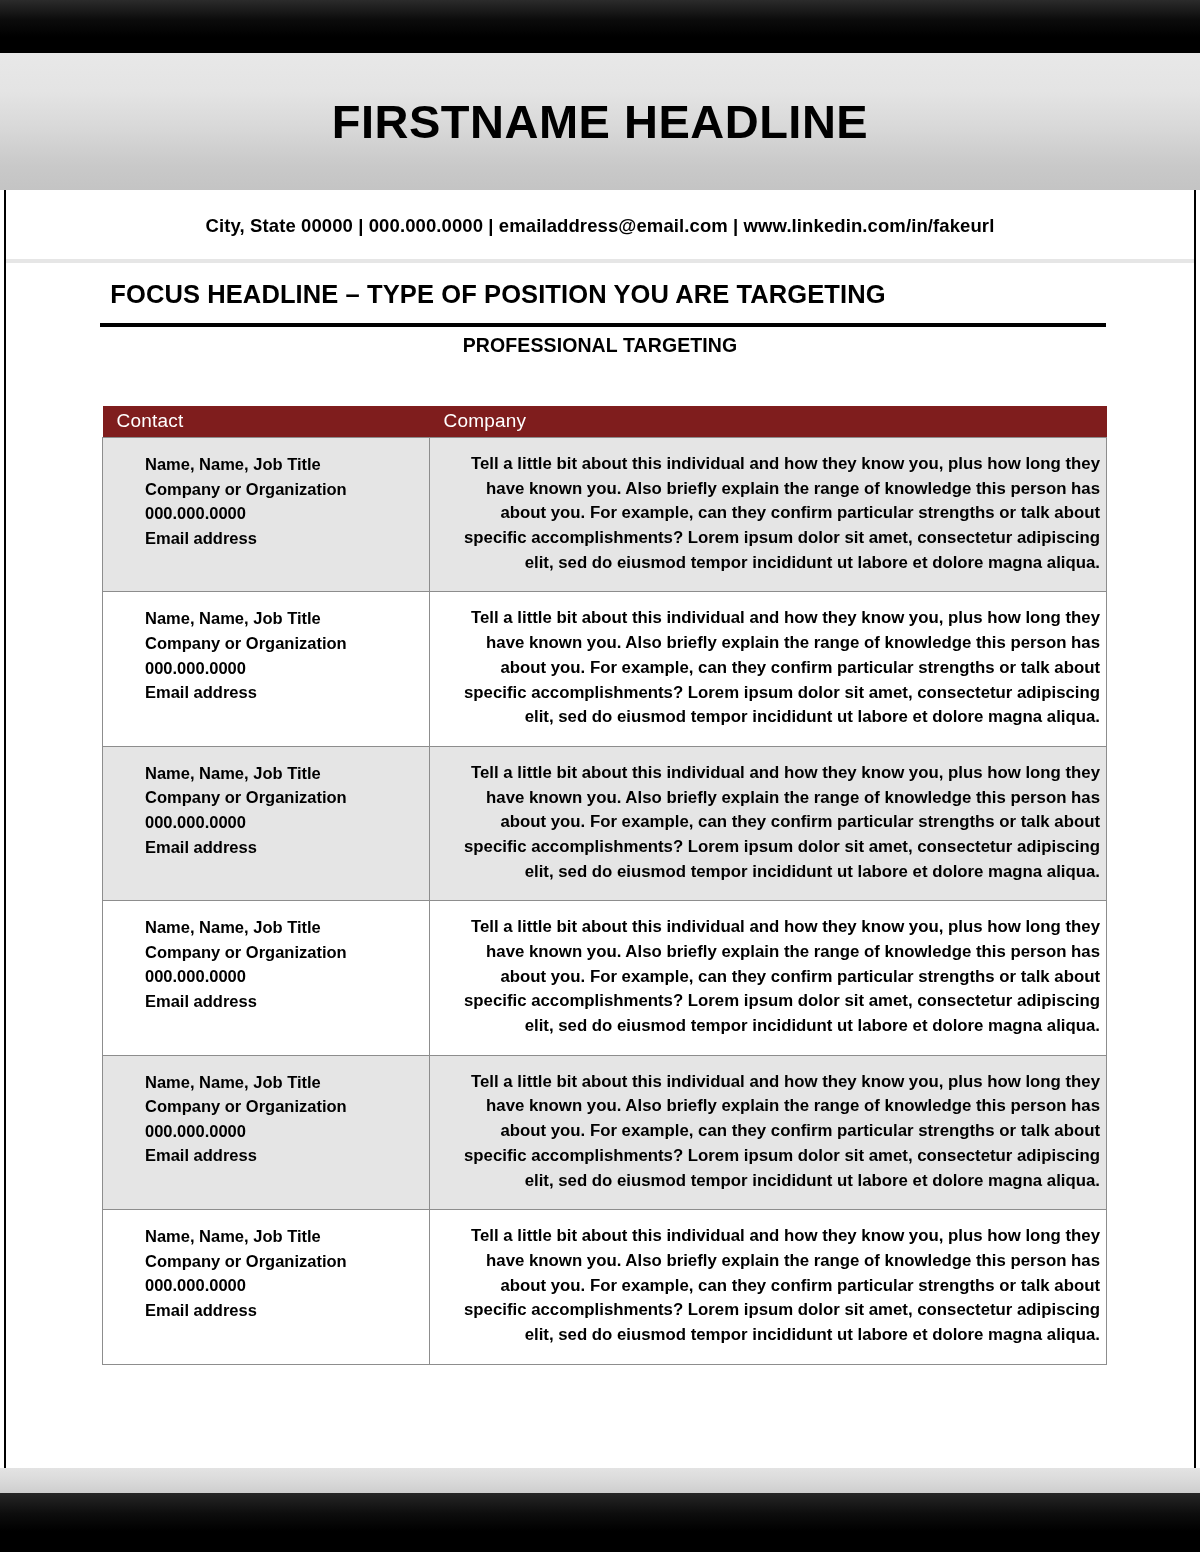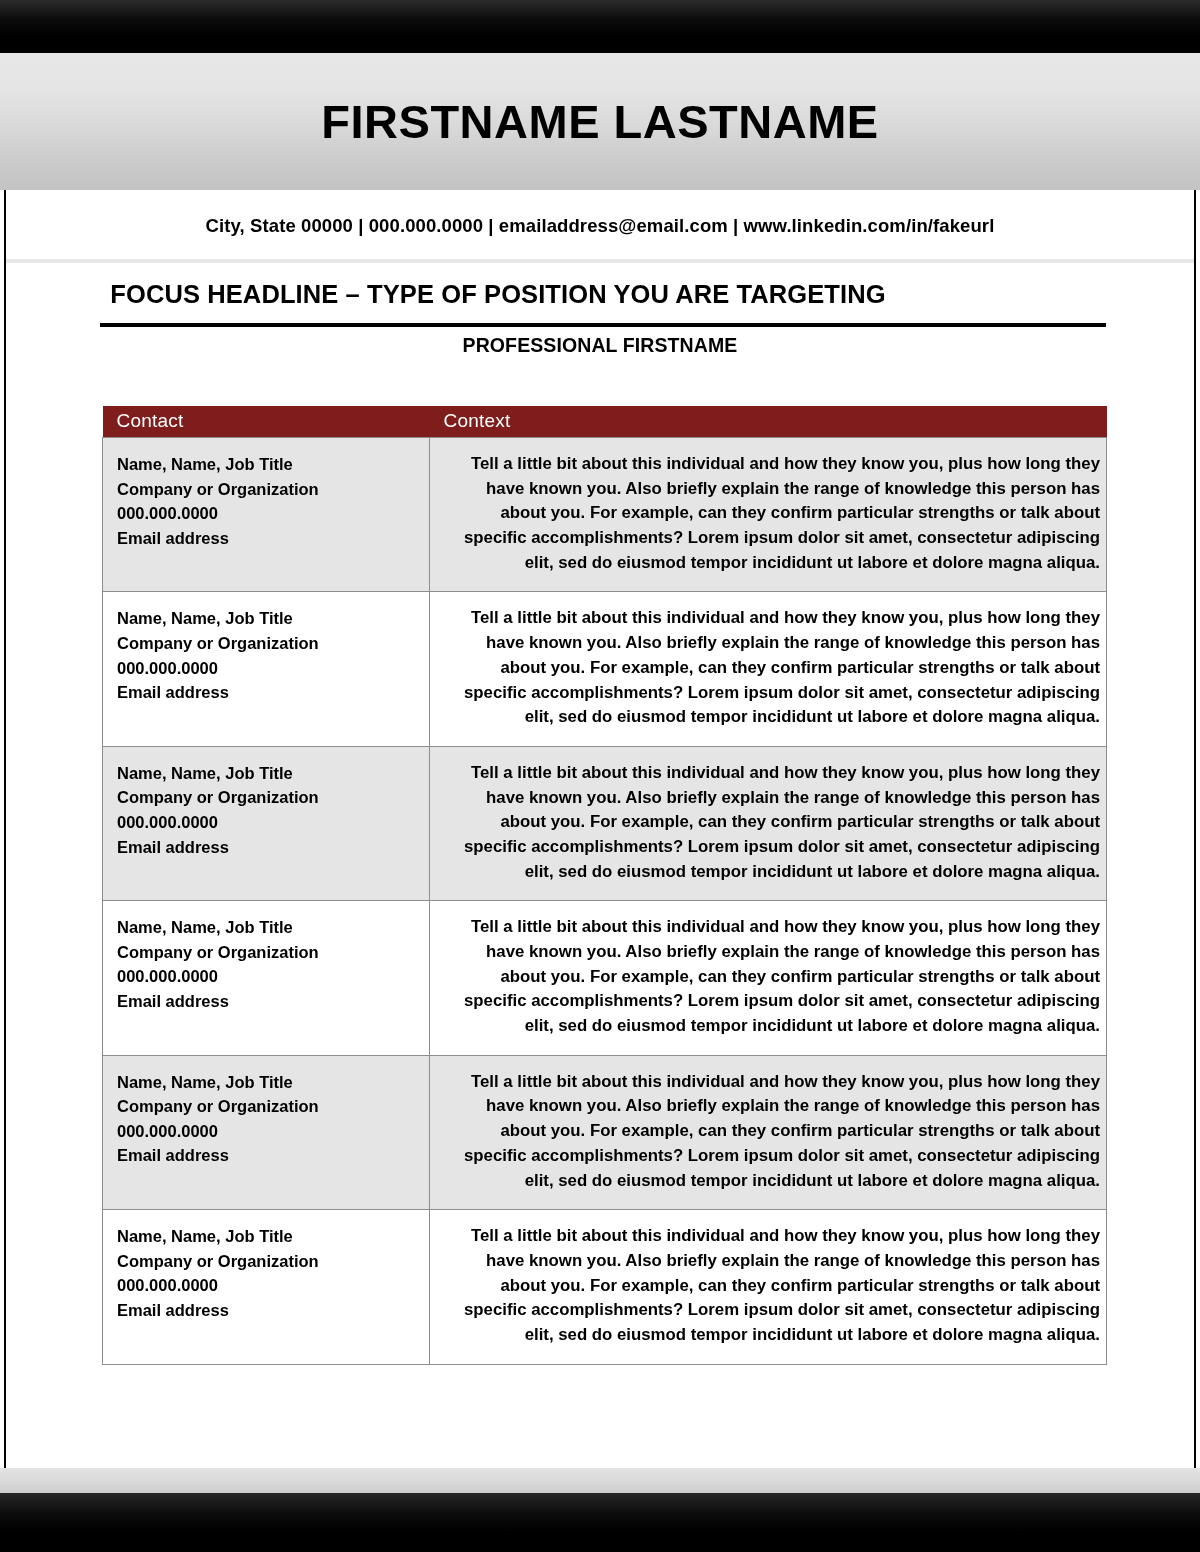--- a/index.html
+++ b/index.html
@@ -157,21 +157,21 @@
     color: #000000;
   }
   .ref-table tbody tr.shaded td { background: #e5e5e5; }
   .ref-table tbody tr.plain td  { background: #ffffff; }
 
   .contact-cell {
     font-size: 16.5px;
     font-weight: bold;
     line-height: 1.49;
   }
-  .contact-cell div { white-space: nowrap; }
+  .contact-cell div { white-space: nowrap; margin-left: 28px; }
 
   .context-cell {
     font-size: 16.8px;
     font-weight: bold;
     line-height: 1.47;
     text-align: right;
     padding-left: 17px !important;
     padding-right: 6px !important;
   }
 
@@ -194,44 +194,44 @@
   }
 </style>
 </head>
 <body>
 
 <div class="page">
 
   <div class="top-bar"></div>
 
   <div class="name-banner">
-    <div class="name">FIRSTNAME LASTNAME</div>
+    <div class="name">FIRSTNAME HEADLINE</div>
   </div>
 
   <div class="body-frame">
 
     <div class="contact-line">
       <span class="contact-text">City, State 00000  |  000.000.0000 | emailaddress@email.com | www.linkedin.com/in/fakeurl</span>
     </div>
     <div class="contact-rule"></div>
 
     <div class="focus-headline">FOCUS HEADLINE – TYPE OF POSITION YOU ARE TARGETING</div>
     <div class="headline-rule"></div>
 
-    <div class="section-title">PROFESSIONAL FIRSTNAME</div>
+    <div class="section-title">PROFESSIONAL TARGETING</div>
 
     <table class="ref-table">
       <colgroup>
         <col class="c-contact">
         <col class="c-context">
       </colgroup>
       <thead>
         <tr>
           <th>Contact</th>
-          <th>Context</th>
+          <th>Company</th>
         </tr>
       </thead>
       <tbody>
 
         <tr class="shaded">
           <td class="contact-cell">
             <div>Name, Name, Job Title</div>
             <div>Company or Organization</div>
             <div>000.000.0000</div>
             <div>Email address</div>

